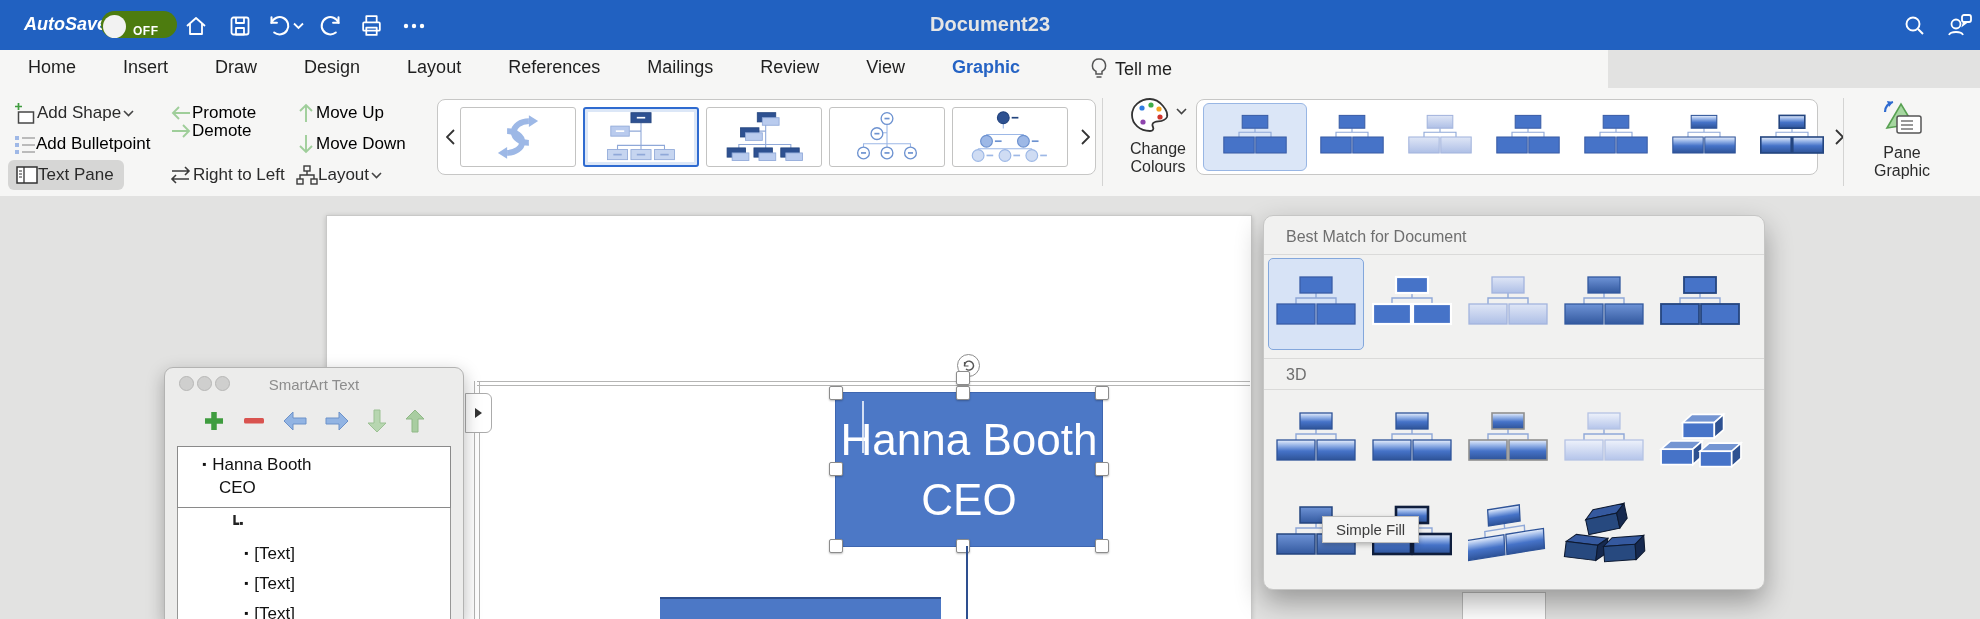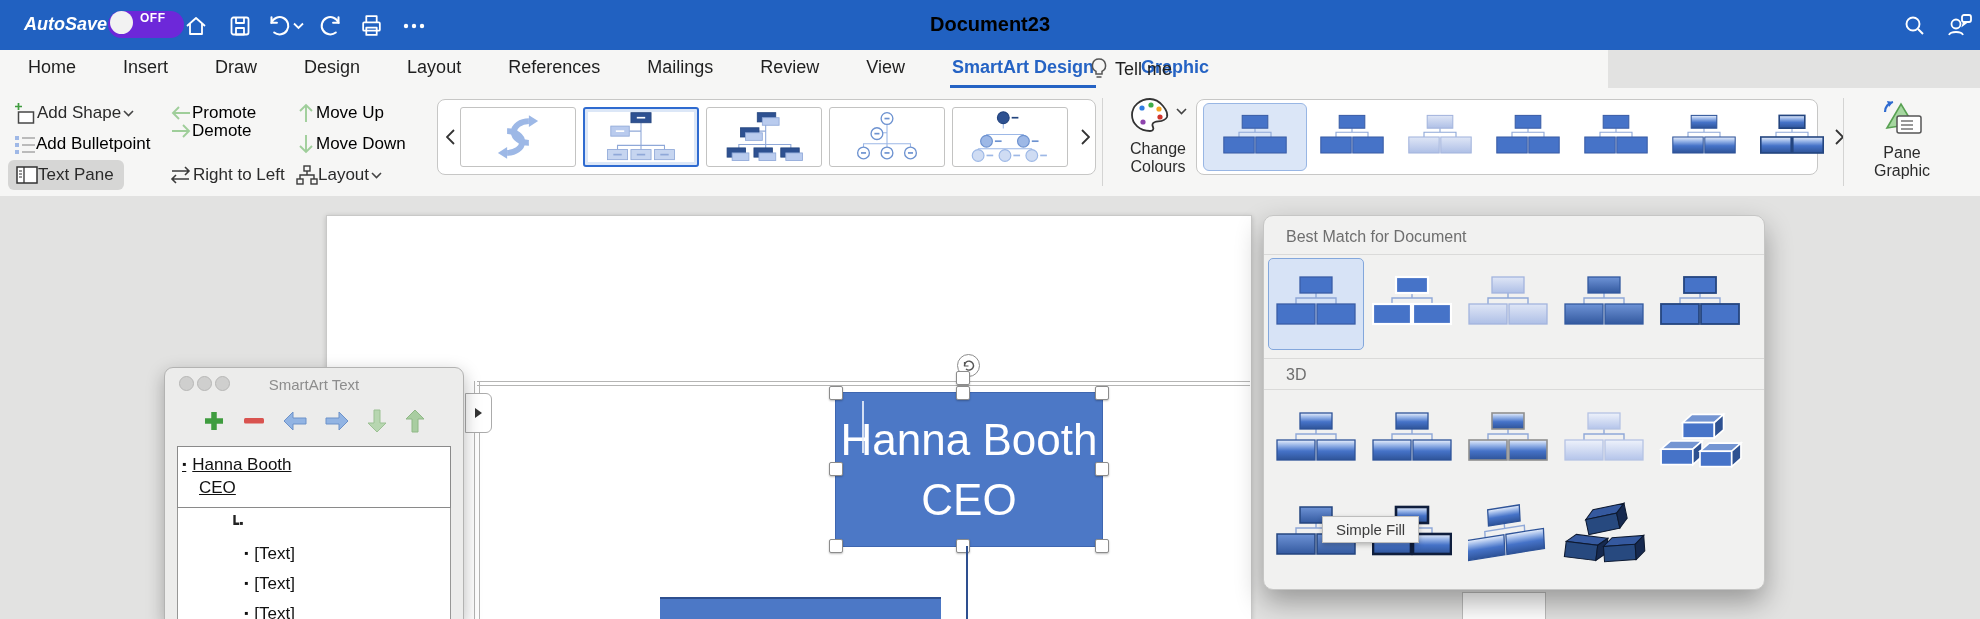--- a/index.html
+++ b/index.html
@@ -4,26 +4,26 @@
 <style>
   html,body{margin:0;padding:0;background:#555;}
   #app{position:relative;width:1980px;height:619px;overflow:hidden;
        font-family:"Liberation Sans",sans-serif;background:#e2e2e1;}
   .abs{position:absolute;}
   svg{display:block;}
 
   
   .titlebar{position:absolute;left:0;top:0;width:1980px;height:50px;background:#2161c1;}
   .autosave-label{position:absolute;left:24px;top:14px;color:#fff;font-size:18px;font-weight:600;font-style:italic;}
-  .toggle{position:absolute;left:108px;top:11px;width:76px;height:27px;border-radius:14px;
-          background:#6d28d9;display:flex;align-items:flex-start;cursor:default;}
+  .toggle{position:absolute;left:101px;top:11px;width:76px;height:27px;border-radius:14px;
+          background:#4d7c0f;display:flex;align-items:flex-end;cursor:default;}
   .toggle .knob{width:23px;height:23px;border-radius:50%;background:#f2f2f2;margin-left:2px;}
   .toggle .state{color:#fff;font-size:12px;font-weight:700;margin-left:7px;letter-spacing:.5px;}
   .tb-icon{position:absolute;top:12px;width:27px;height:27px;display:flex;align-items:center;justify-content:center;}
-  .doc-title{position:absolute;left:0;right:0;top:13px;text-align:center;color:#000000;font-size:20px;font-weight:700;}
+  .doc-title{position:absolute;left:0;right:0;top:13px;text-align:center;color:#e5e5e5;font-size:20px;font-weight:700;}
 
   
   .tabrow{position:absolute;left:0;top:50px;width:1608px;height:38px;background:#f6f6f5;}
   .tabs{position:absolute;left:26px;top:0;height:38px;display:flex;gap:43px;align-items:stretch;}
   .tab{display:flex;align-items:center;font-size:18px;color:#1f1f1f;padding:0 2px;border-bottom:3px solid transparent;box-sizing:border-box;cursor:default;}
   .tab.active{color:#2563c4;font-weight:700;border-bottom-color:#2563c4;}
   .tab.contextual{color:#2563c4;font-weight:600;}
   .tellme{display:flex;align-items:center;gap:7px;font-size:18px;color:#1f1f1f;}
   .pillbtn{position:absolute;top:54px;height:32px;background:#fff;border:1px solid #d2d2d2;border-radius:5px;
            display:flex;align-items:center;justify-content:center;gap:7px;color:#2563c4;font-size:17px;font-weight:600;}
@@ -65,21 +65,21 @@
   .child-shape{position:absolute;left:660px;top:401px;width:281px;height:22px;background:#4c78c6;border-top:2px solid #2e4f8f;}
   .partial-box{position:absolute;left:1462px;top:396px;width:82px;height:27px;background:#fff;border:1px solid #bcbcbb;}
 
   
   .textpane{position:absolute;left:164px;top:171px;width:298px;height:252px;background:#ececeb;border:1px solid #b3b3b2;
             border-radius:9px 9px 0 0;box-shadow:0 6px 18px rgba(0,0,0,.28);}
   .tp-title{position:absolute;left:0;right:0;top:8px;text-align:center;color:#8d8d8d;font-size:15px;}
   .tp-light{position:absolute;top:8px;width:13px;height:13px;border-radius:50%;background:#cfcfce;border:1px solid #b7b7b6;}
   .tp-toolbar{position:absolute;left:0;right:0;top:36px;height:34px;display:flex;align-items:center;justify-content:center;gap:18px;}
   .tp-list{position:absolute;left:12px;top:78px;width:272px;height:173px;background:#fff;border:1px solid #979796;font-size:17px;color:#111;}
-  .tp-entry{border:1px solid #8a8a8a;margin:-1px;padding:6px 8px 8px 4px;line-height:23px;text-decoration:underline;}
+  .tp-entry{border:1px solid #8a8a8a;margin:-1px;padding:6px 8px 8px 24px;line-height:23px;}
   .tp-entry .sub{padding-left:17px;}
   .tp-branch{padding:8px 0 2px 52px;color:#222;font-size:15px;}
   .tp-item{padding:7px 0 0 66px;line-height:22px;}
   .blt{font-size:12px;vertical-align:2px;margin-right:6px;}
 
   
   .panel{position:absolute;left:1263px;top:19px;width:500px;height:373px;background:#f1f1f0;border:1px solid #c6c6c5;
          border-radius:10px;box-shadow:0 12px 28px rgba(0,0,0,.33);z-index:6;}
   .panel h4{margin:0;position:absolute;left:22px;font-size:16px;font-weight:400;color:#6e6e6e;}
   .pdiv{position:absolute;left:0;right:0;height:1px;background:#dadad9;}
@@ -188,21 +188,20 @@
     <div class="tabs" id="tabs-container">
         <span class="tab">Home</span>
         <span class="tab">Insert</span>
         <span class="tab">Draw</span>
         <span class="tab">Design</span>
         <span class="tab">Layout</span>
         <span class="tab">References</span>
         <span class="tab">Mailings</span>
         <span class="tab">Review</span>
         <span class="tab">View</span>
-        <span class="tab active">SmartArt Design</span>
         <span class="tab contextual">Graphic</span>
       </div>
     <div class="pillbtn" style="left:1629px;width:126px">
       <span>
           <svg width="17" height="17" viewBox="0 0 17 17" fill="none" stroke="#2563c4" stroke-width="1.6">
             <rect x="1.5" y="1.5" width="14" height="10.5" rx="1.5"></rect>
             <path d="M5 12v4l4-4"></path>
           </svg>
         </span>
       <span>Comments</span>

